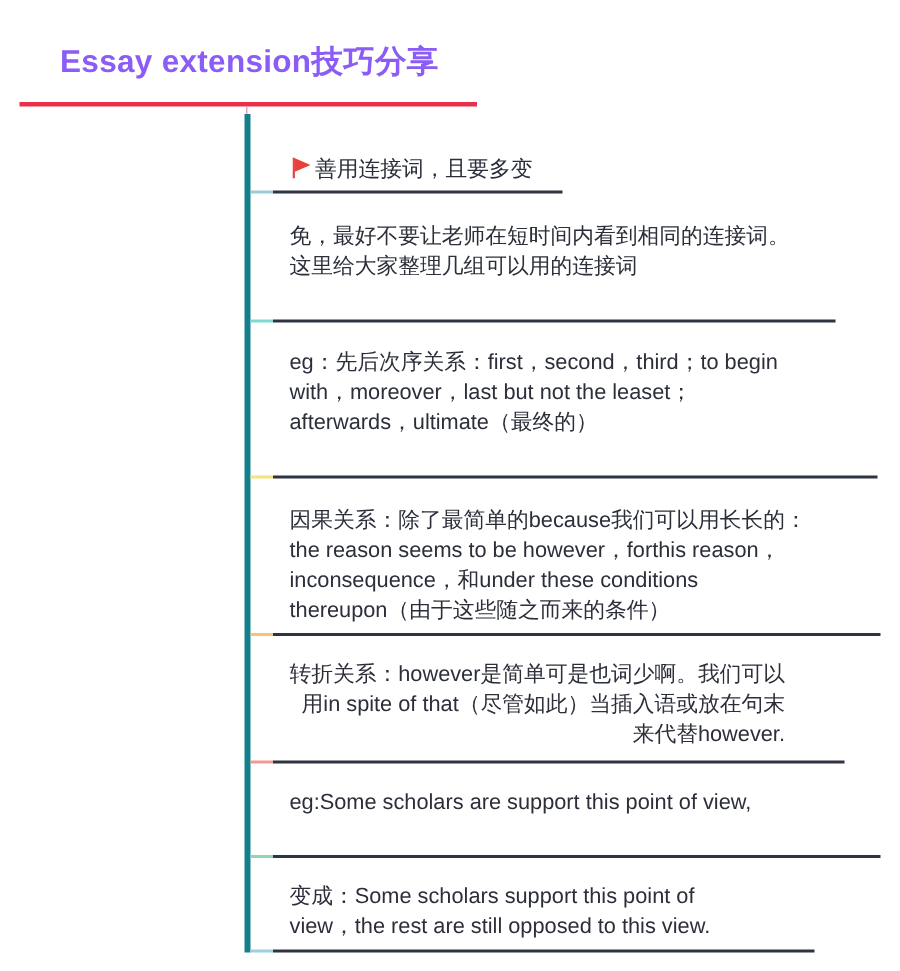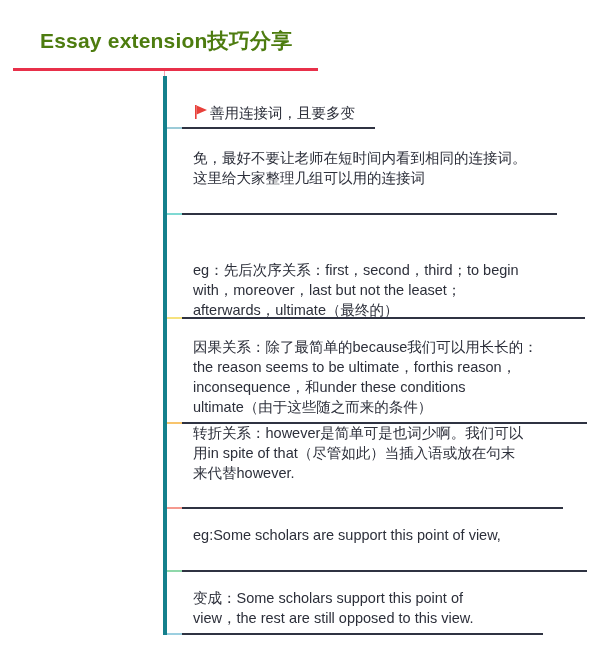--- a/index.html
+++ b/index.html
@@ -4,21 +4,21 @@
   <style>
     html, body { margin: 0; padding: 0; }
     body {
       width: 600px; height: 647px; position: relative; overflow: hidden;
       background: #ffffff;
       font-family: "Liberation Sans", "DejaVu Sans", sans-serif;
       color: #2b2f3c;
     }
     .title {
       position: absolute; left: 40px; top: 27px;
-      font-size: 21px; font-weight: bold; color: #4d7c0f;
+      font-size: 21px; font-weight: bold; color: #8b5cf6;
       white-space: nowrap; letter-spacing: 0.2px;
     }
     .root-line {
       position: absolute; left: 13px; top: 68px; width: 305px; height: 3px;
       background: #e8304a;
     }
     .root-stub {
       position: absolute; left: 164px; top: 71px; width: 1px; height: 5px;
       background: #f3a0ae;
     }
@@ -69,42 +69,42 @@
   <div class="node">
     <div class="node-text" style="top:148px;">
       <span class="line">免，最好不要让老师在短时间内看到相同的连接词。</span>
       <span class="line">这里给大家整理几组可以用的连接词</span>
     </div>
     <div class="connector" style="top: 213px; background: rgb(127, 217, 211);"></div>
     <div class="underline" style="top:213px; width:375px;"></div>
   </div>
 
   <div class="node">
-    <div class="node-text" style="top:232px;margin-top:28px;">
+    <div class="node-text" style="top:232px;">
       <span class="line">eg：先后次序关系：first，second，third；to begin</span>
       <span class="line">with，moreover，last but not the leaset；</span>
       <span class="line">afterwards，ultimate（最终的）</span>
     </div>
     <div class="connector" style="top: 317px; background: rgb(246, 226, 126);"></div>
     <div class="underline" style="top:317px; width:403px;"></div>
   </div>
 
   <div class="node">
     <div class="node-text" style="top:337px;">
       <span class="line">因果关系：除了最简单的because我们可以用长长的：</span>
-      <span class="line">the reason seems to be ultimate，forthis reason，</span>
+      <span class="line">the reason seems to be however，forthis reason，</span>
       <span class="line">inconsequence，和under these conditions</span>
-      <span class="line">ultimate（由于这些随之而来的条件）</span>
+      <span class="line">thereupon（由于这些随之而来的条件）</span>
     </div>
     <div class="connector" style="top: 422px; background: rgb(248, 196, 108);"></div>
     <div class="underline" style="top:422px; width:405px;"></div>
   </div>
 
   <div class="node">
-    <div class="node-text" style="top:423px;">
+    <div class="node-text" style="top:440px;text-align:right;">
       <span class="line">转折关系：however是简单可是也词少啊。我们可以</span>
       <span class="line">用in spite of that（尽管如此）当插入语或放在句末</span>
       <span class="line">来代替however.</span>
     </div>
     <div class="connector" style="top: 507px; background: rgb(245, 153, 143);"></div>
     <div class="underline" style="top:507px; width:381px;"></div>
   </div>
 
   <div class="node">
     <div class="node-text" style="top:525px;">

